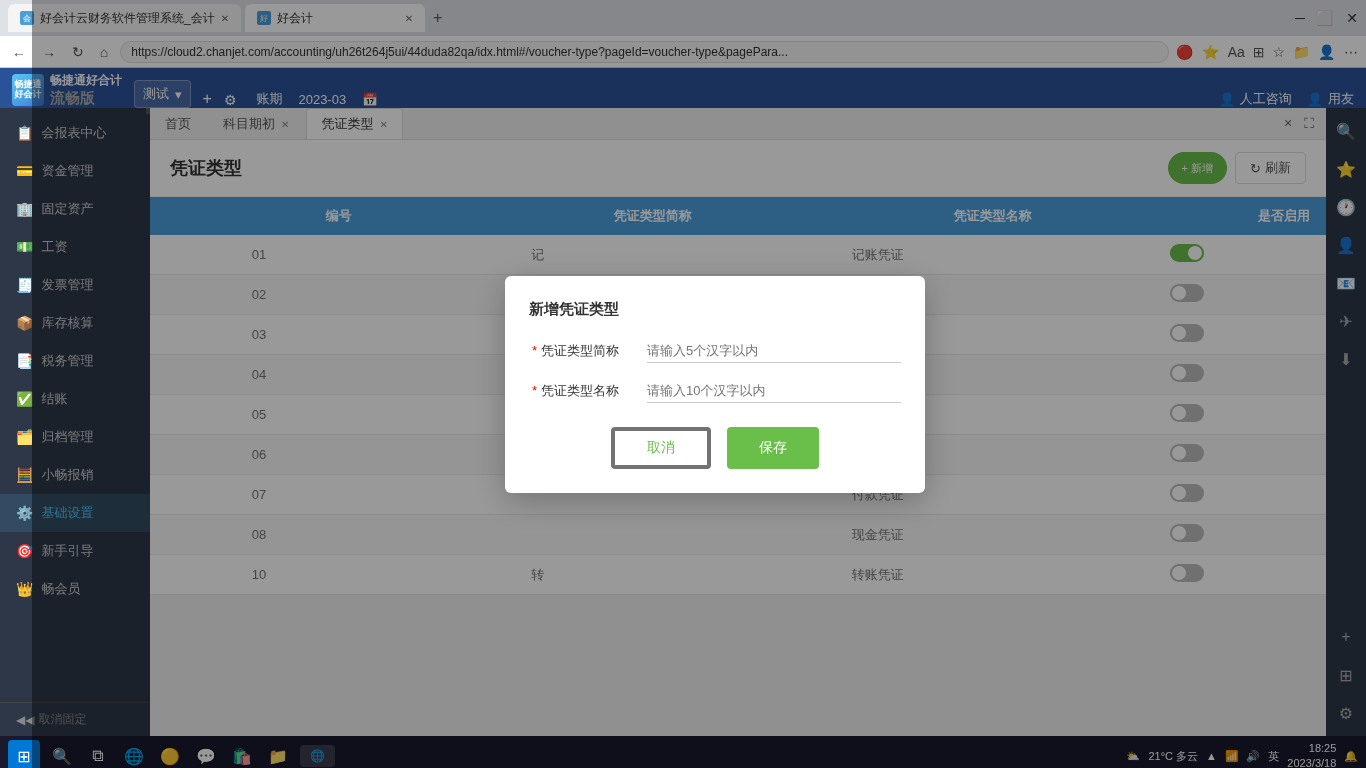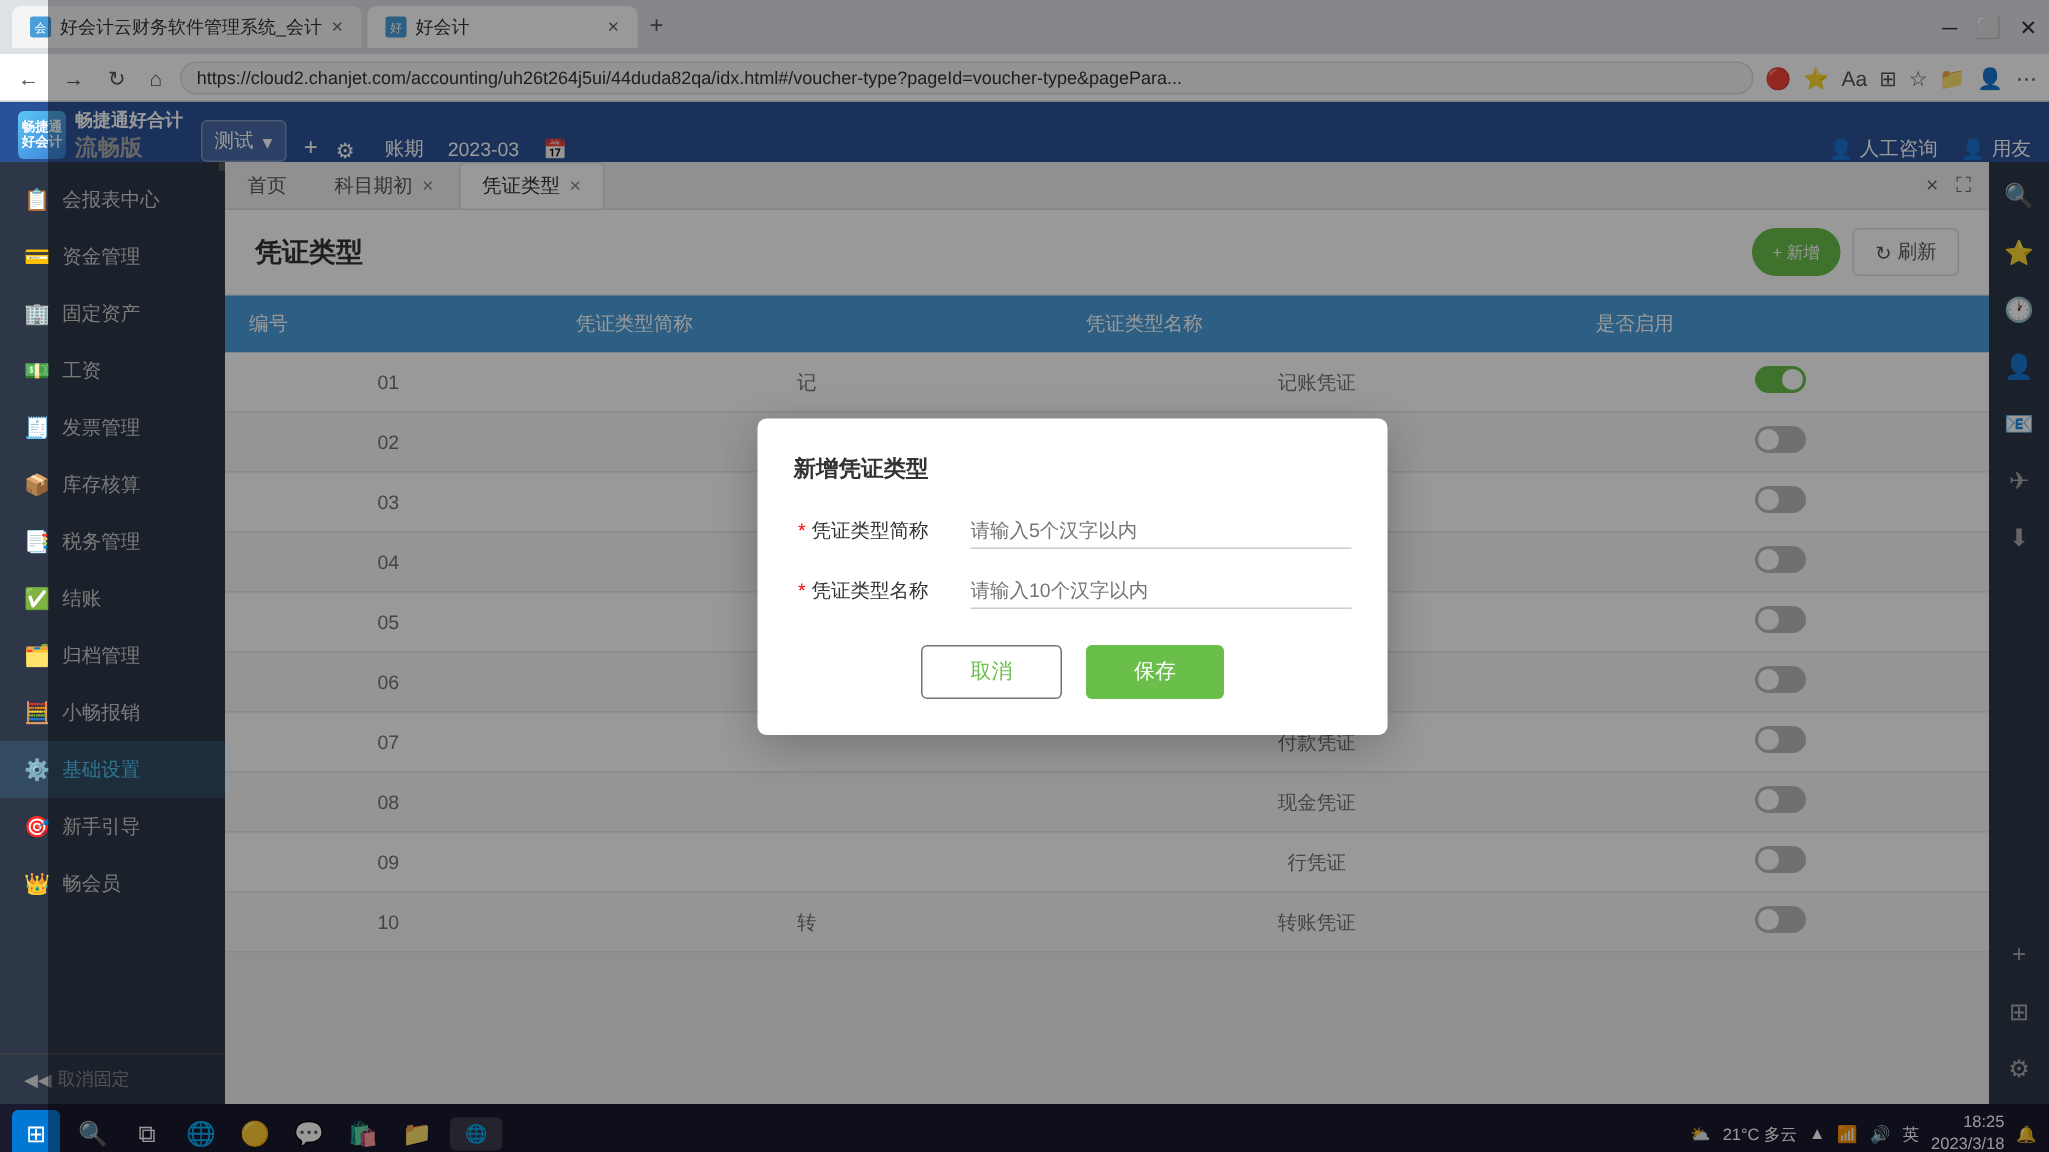--- a/index.html
+++ b/index.html
@@ -47,40 +47,40 @@
     .page-header { background: white; padding: 12px 20px; display: flex; align-items: center; justify-content: space-between; border-bottom: 1px solid #eee; }
     .page-title { font-size: 18px; color: #333; font-weight: bold; }
     .page-actions { display: flex; gap: 8px; }
     .btn-new { background: #6abf4b; color: white; border: none; padding: 6px 14px; border-radius: 16px; font-size: 11px; cursor: pointer; display: flex; align-items: center; gap: 4px; }
     .btn-refresh { background: white; color: #555; border: 1px solid #ddd; padding: 6px 14px; border-radius: 4px; font-size: 13px; cursor: pointer; display: flex; align-items: center; gap: 4px; }
 
     
     .table-container { padding: 0; }
     table { width: 100%; border-collapse: collapse; }
     .table-header { background: #4a9eda; color: white; }
-    .table-header th { padding: 10px 16px; text-align: left; font-weight: normal; font-size: 13px; }
+    .table-header th { padding: 10px 16px; text-align: right; font-weight: bold; font-size: 13px; }
     .table-row td { padding: 9px 28px; text-align: center; font-size: 13px; color: #737373; border-bottom: 1px solid #e8e8e8; background: white; }
     .table-row:nth-child(even) td { background: #f9f9f9; }
     .toggle { width: 34px; height: 18px; border-radius: 9px; display: inline-flex; align-items: center; cursor: pointer; transition: background 0.2s; position: relative; }
     .toggle.on { background: #6abf4b; }
     .toggle.off { background: #bbb; }
     .toggle-knob { width: 14px; height: 14px; background: white; border-radius: 50%; position: absolute; transition: left 0.2s; }
     .toggle.on .toggle-knob { left: 18px; }
     .toggle.off .toggle-knob { left: 2px; }
 
     
     .dialog-overlay { position: fixed; top: 0; left: 0; width: 100%; height: 100%; background: rgba(0,0,0,0.4); z-index: 100; display: flex; align-items: center; justify-content: center; margin-left: 32px; }
     .dialog { background: white; border-radius: 6px; width: 420px; padding: 24px; box-shadow: 0 8px 32px rgba(0,0,0,0.25); position: relative; }
     .dialog-title { font-size: 15px; font-weight: bold; color: #333; margin-bottom: 20px; }
     .form-group { display: flex; align-items: center; margin-bottom: 16px; gap: 28px; }
     .form-label { font-size: 13px; color: #333; width: 90px; text-align: right; flex-shrink: 0; }
     .required-mark { color: red; margin-right: 4px; }
     .form-input { flex: 1; border: none; border-bottom: 1px solid #ccc; padding: 4px 0; font-size: 13px; color: #999; outline: none; }
     .dialog-actions { display: flex; gap: 16px; justify-content: center; margin-top: 24px; }
-    .btn-cancel { background: white; color: #6abf4b; border: 1px solid #737373; padding: 8px 32px; border-radius: 4px; font-size: 14px; cursor: pointer; }
+    .btn-cancel { background: white; color: #6abf4b; border: 4px solid #737373; padding: 8px 32px; border-radius: 4px; font-size: 14px; cursor: pointer; }
     .btn-save { background: #6abf4b; color: white; border: none; padding: 8px 32px; border-radius: 4px; font-size: 14px; cursor: pointer; }
 
     
     .right-panel { width: 40px; background: #2d3748; display: flex; flex-direction: column; align-items: center; padding: 8px 0; gap: 8px; }
     .right-panel-btn { width: 30px; height: 30px; display: flex; align-items: center; justify-content: center; color: #aaa; cursor: pointer; font-size: 16px; border-radius: 4px; }
 
     
     .tab-area { display: flex; align-items: center; background: #f0f0f0; border-bottom: 1px solid #ddd; }
     .panel-controls { margin-left: auto; display: flex; gap: 4px; padding-right: 8px; }
     .panel-ctrl-btn { cursor: pointer; color: #666; font-size: 14px; padding: 4px; }
@@ -355,30 +355,20 @@
     <td>08</td>
     <td></td>
     <td>现金凭证</td>
     <td>
       <div class="toggle off">
         <div class="toggle-knob"></div>
       </div>
     </td>
   </tr>
               <tr class="table-row">
-    <td>09</td>
-    <td></td>
-    <td>行凭证</td>
-    <td>
-      <div class="toggle off">
-        <div class="toggle-knob"></div>
-      </div>
-    </td>
-  </tr>
-              <tr class="table-row">
     <td>10</td>
     <td>转</td>
     <td>转账凭证</td>
     <td>
       <div class="toggle off">
         <div class="toggle-knob"></div>
       </div>
     </td>
   </tr>
             </tbody>

